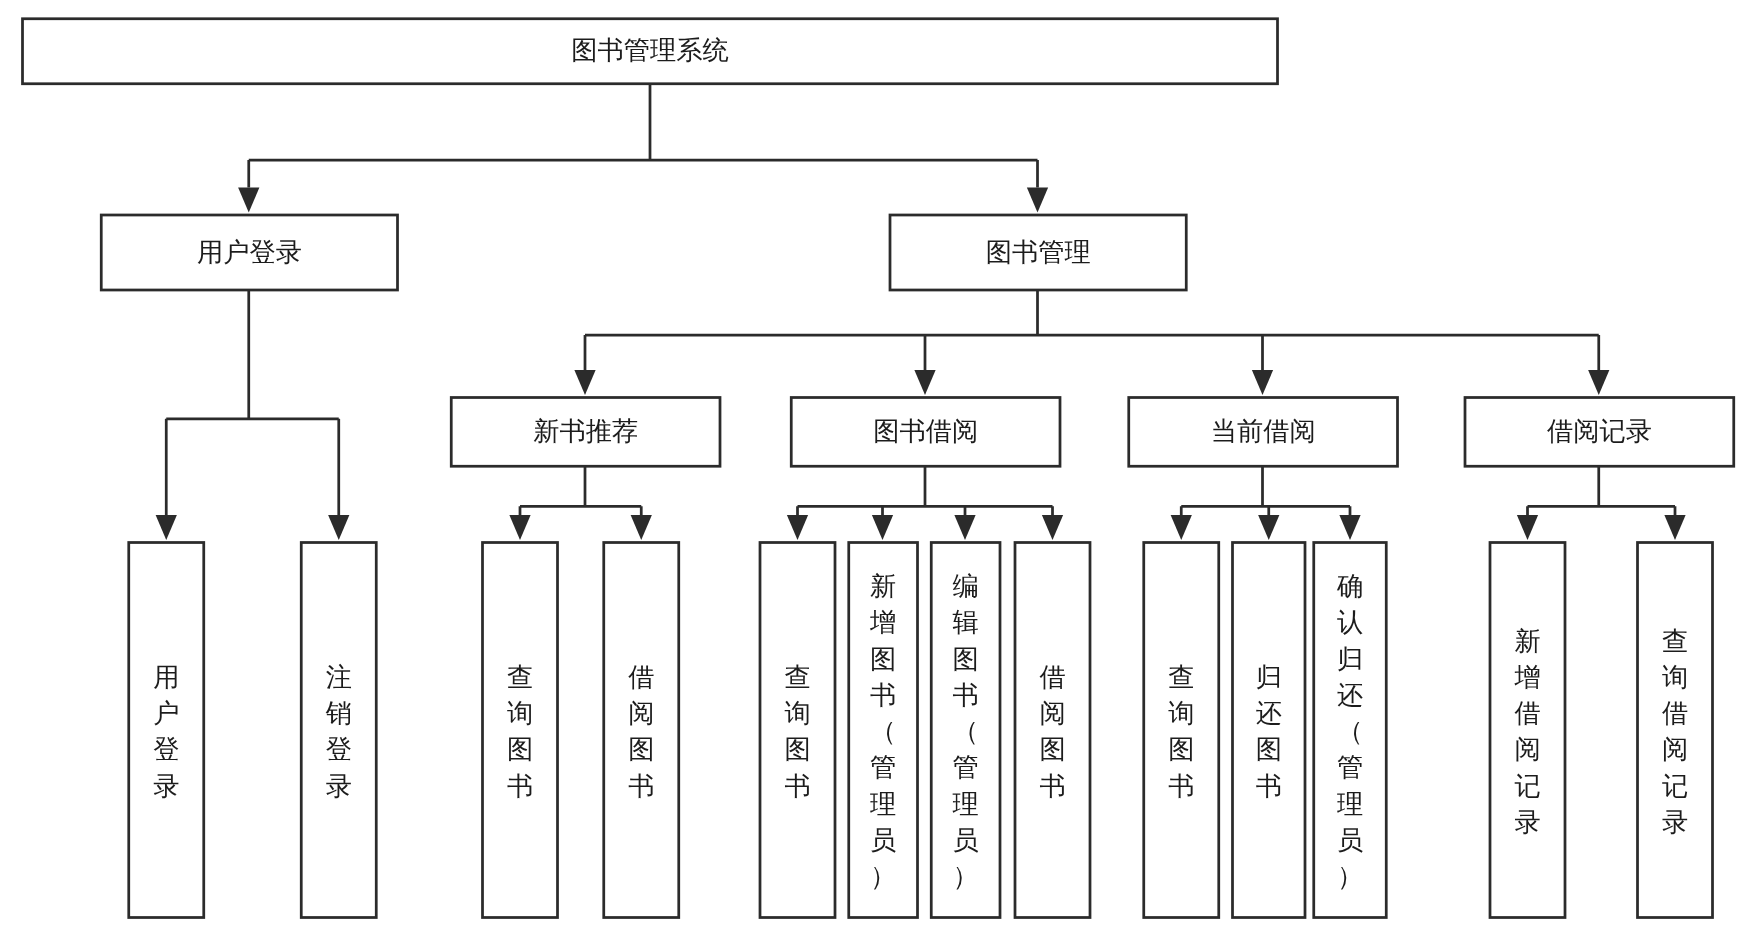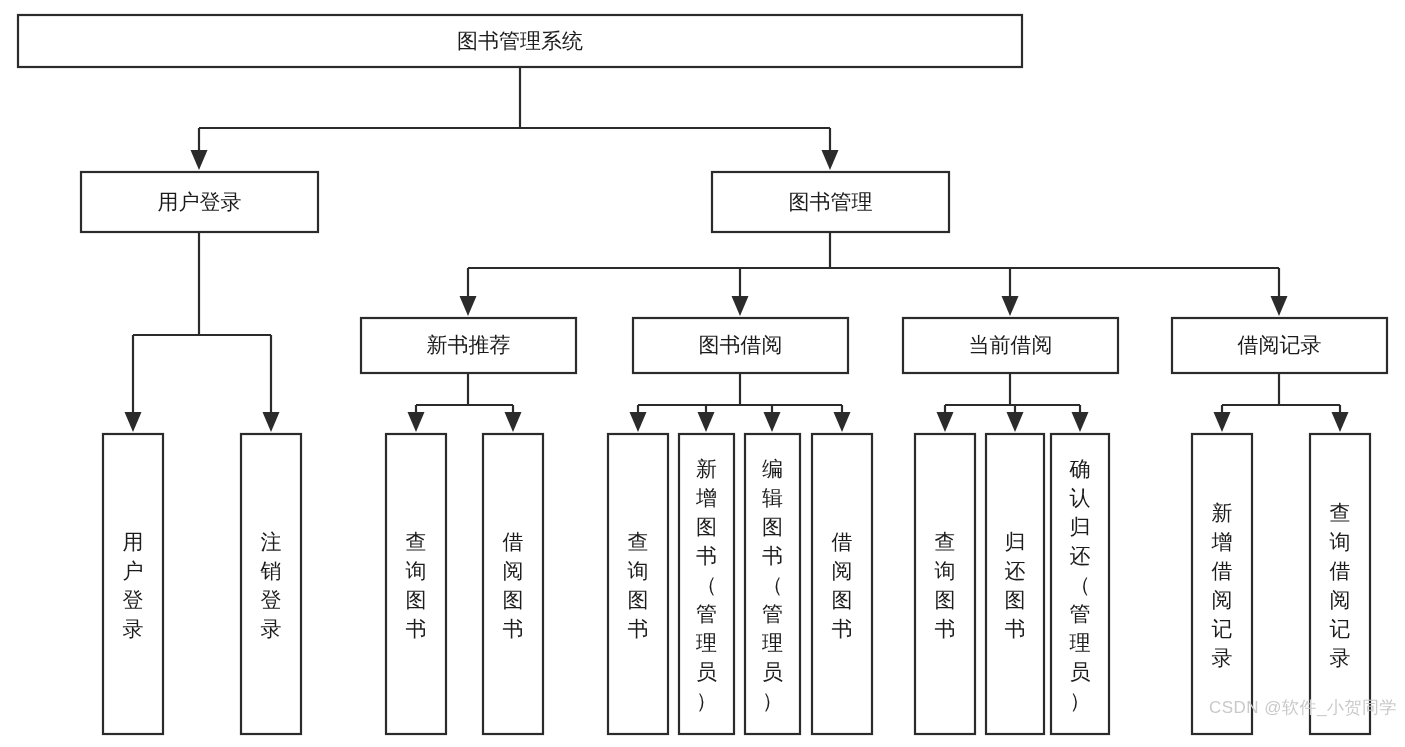--- a/index.html
+++ b/index.html
@@ -269,14 +269,13 @@
         <g>
           <rect x="1192" y="434" width="60" height="300" class="node-box"></rect>
           <text x="1222" y="519.62" class="node-label-v"><tspan x="1222" dy="0">新</tspan><tspan x="1222" dy="29">增</tspan><tspan x="1222" dy="29">借</tspan><tspan x="1222" dy="29">阅</tspan><tspan x="1222" dy="29">记</tspan><tspan x="1222" dy="29">录</tspan></text>
         </g>
         <g>
           <rect x="1310" y="434" width="60" height="300" class="node-box"></rect>
           <text x="1340" y="519.62" class="node-label-v"><tspan x="1340" dy="0">查</tspan><tspan x="1340" dy="29">询</tspan><tspan x="1340" dy="29">借</tspan><tspan x="1340" dy="29">阅</tspan><tspan x="1340" dy="29">记</tspan><tspan x="1340" dy="29">录</tspan></text>
         </g>
       </g>
   </svg>
-  <div class="watermark">CSDN @软件_小贺同学</div>
 </div>
 
 </body></html>

